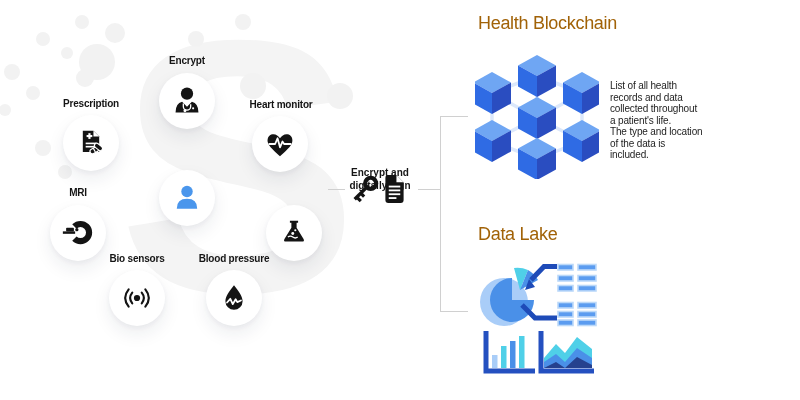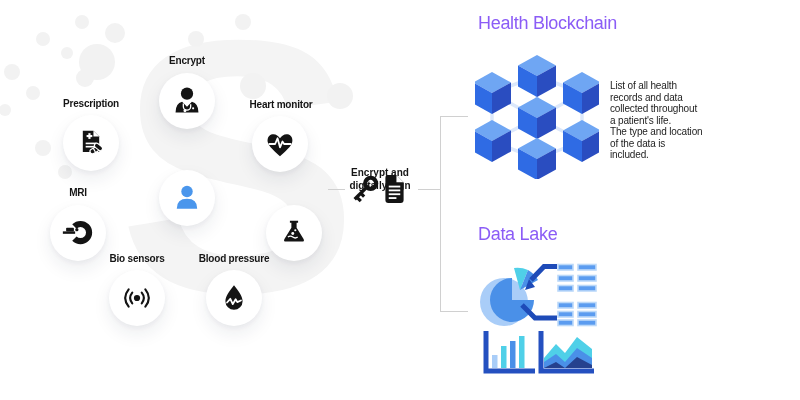--- a/index.html
+++ b/index.html
@@ -27,21 +27,21 @@
   
   .encrypt-label{
     position:absolute;left:336px;top:139px;width:88px;text-align:center;
     font-size:10px;font-weight:700;line-height:1.25;white-space:pre-line;color:#151515;z-index:2;margin-top:28px;
   }
   .encrypt-icon{position:absolute;z-index:2;}
   
   .line{position:absolute;background:#d0d0d0;z-index:1;}
   
   .section-title{
-    position:absolute;font-size:18px;font-weight:500;letter-spacing:-0.3px;color:#8b5cf6;z-index:2;
+    position:absolute;font-size:18px;font-weight:500;letter-spacing:-0.3px;color:#a16207;z-index:2;
   }
   .section-desc{
     position:absolute;width:150px;font-size:10px;font-weight:500;line-height:11.5px;
     letter-spacing:-0.15px;white-space:pre-line;color:#1d1d1d;z-index:2;
   }
   .illustration{position:absolute;z-index:2;}
 </style>
 </head>
 <body>
 

